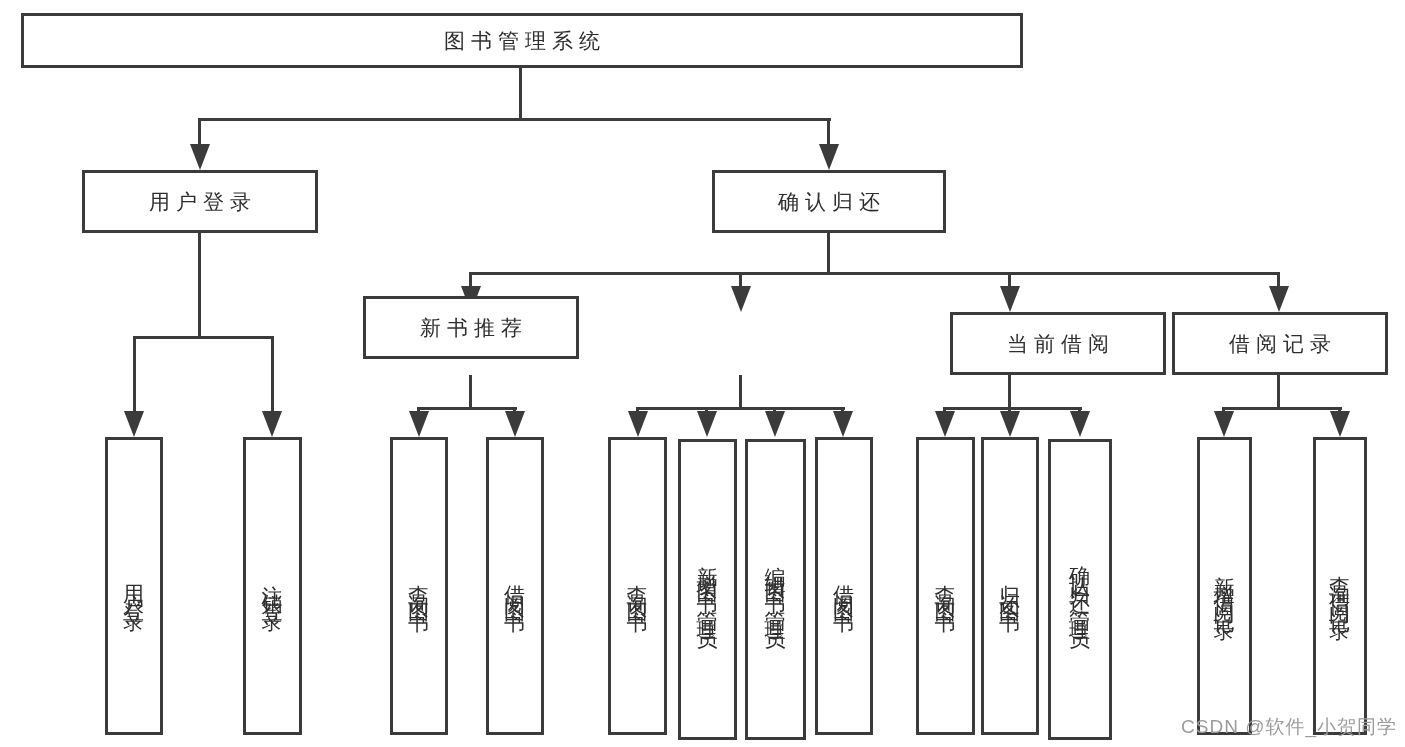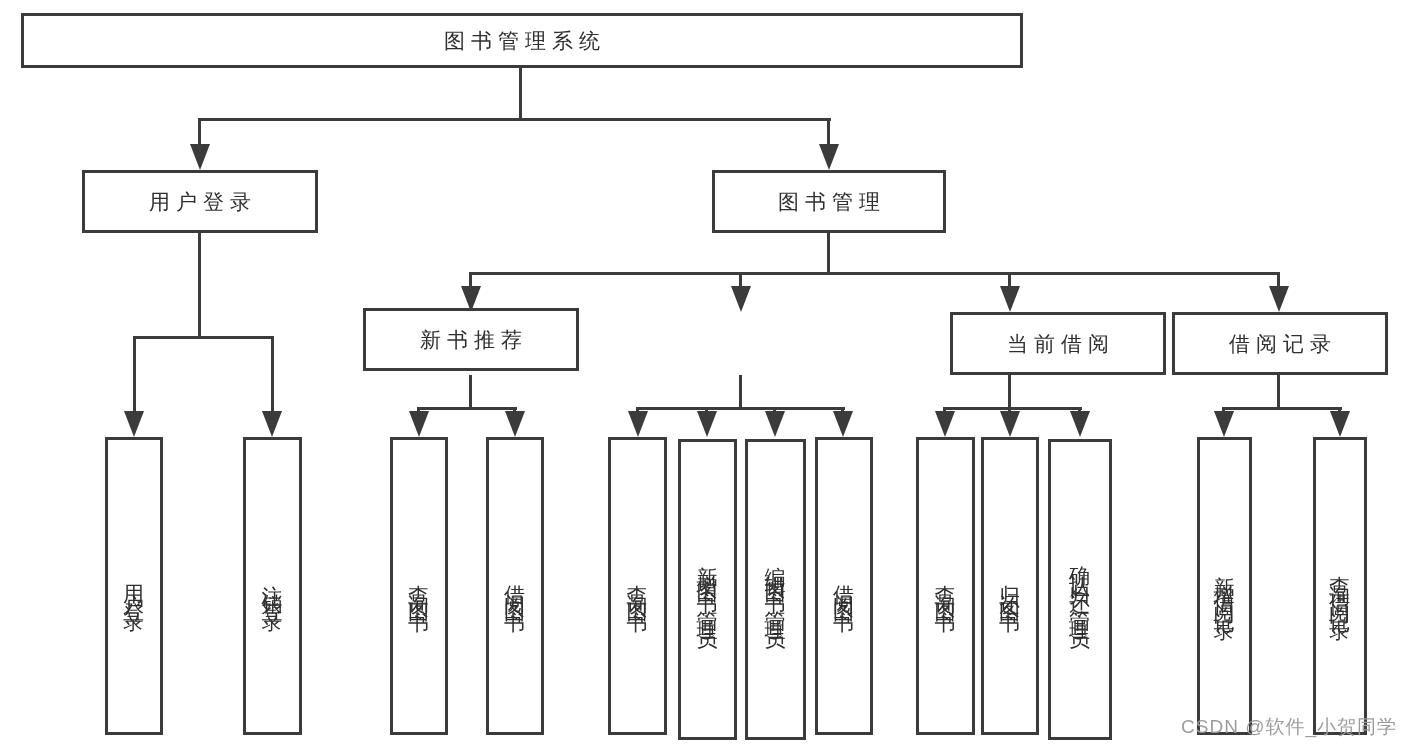--- a/index.html
+++ b/index.html
@@ -46,41 +46,41 @@
   <div class="box" style="left:21px;top:13px;width:1002px;height:55px;">图书管理系统</div>
 
   <div class="vl" style="left:519px;top:68px;height:50px;"></div>
   <div class="hl" style="left:198px;top:118px;width:633px;"></div>
   <div class="vl" style="left:198px;top:118px;height:30px;"></div>
   <div class="tri" style="left:190px;top:144px;"></div>
   <div class="vl" style="left:827px;top:118px;height:30px;"></div>
   <div class="tri" style="left:819px;top:144px;"></div>
 
   <div class="box" style="left:82px;top:170px;width:236px;height:63px;">用户登录</div>
-  <div class="box" style="left:712px;top:170px;width:234px;height:63px;">图书管理</div>
+  <div class="box" style="left:712px;top:170px;width:234px;height:63px;">确认归还</div>
 
   <div class="vl" style="left:198px;top:233px;height:103px;"></div>
   <div class="hl" style="left:133px;top:336px;width:141px;"></div>
   <div class="vl" style="left:133px;top:336px;height:77px;"></div>
   <div class="tri" style="left:124px;top:411px;"></div>
   <div class="vl" style="left:271px;top:336px;height:77px;"></div>
   <div class="tri" style="left:262px;top:411px;"></div>
 
   <div class="vl" style="left:827px;top:233px;height:39px;"></div>
   <div class="hl" style="left:469px;top:272px;width:811px;"></div>
   <div class="vl" style="left:469px;top:272px;height:16px;"></div>
   <div class="tri" style="left:461px;top:286px;"></div>
   <div class="vl" style="left:739px;top:272px;height:16px;"></div>
   <div class="tri" style="left:731px;top:286px;"></div>
   <div class="vl" style="left:1008px;top:272px;height:16px;"></div>
   <div class="tri" style="left:1000px;top:286px;"></div>
   <div class="vl" style="left:1277px;top:272px;height:16px;"></div>
   <div class="tri" style="left:1269px;top:286px;"></div>
 
-  <div class="box" style="left:363px;top:308px;width:216px;height:63px;">新书推荐</div>
+  <div class="box" style="left:363px;top:296px;width:216px;height:63px;">新书推荐</div>
   <div class="box" style="left:902px;top:312px;width:216px;height:63px;margin-left:48px;">当前借阅</div>
   <div class="box" style="left:1172px;top:312px;width:216px;height:63px;">借阅记录</div>
 
   <div class="vl" style="left:469px;top:375px;height:32px;"></div>
   <div class="hl" style="left:417px;top:407px;width:100px;"></div>
   <div class="vl" style="left:417px;top:407px;height:8px;"></div>
   <div class="tri" style="left:409px;top:411px;"></div>
   <div class="vl" style="left:513px;top:407px;height:8px;"></div>
   <div class="tri" style="left:505px;top:411px;"></div>
 

